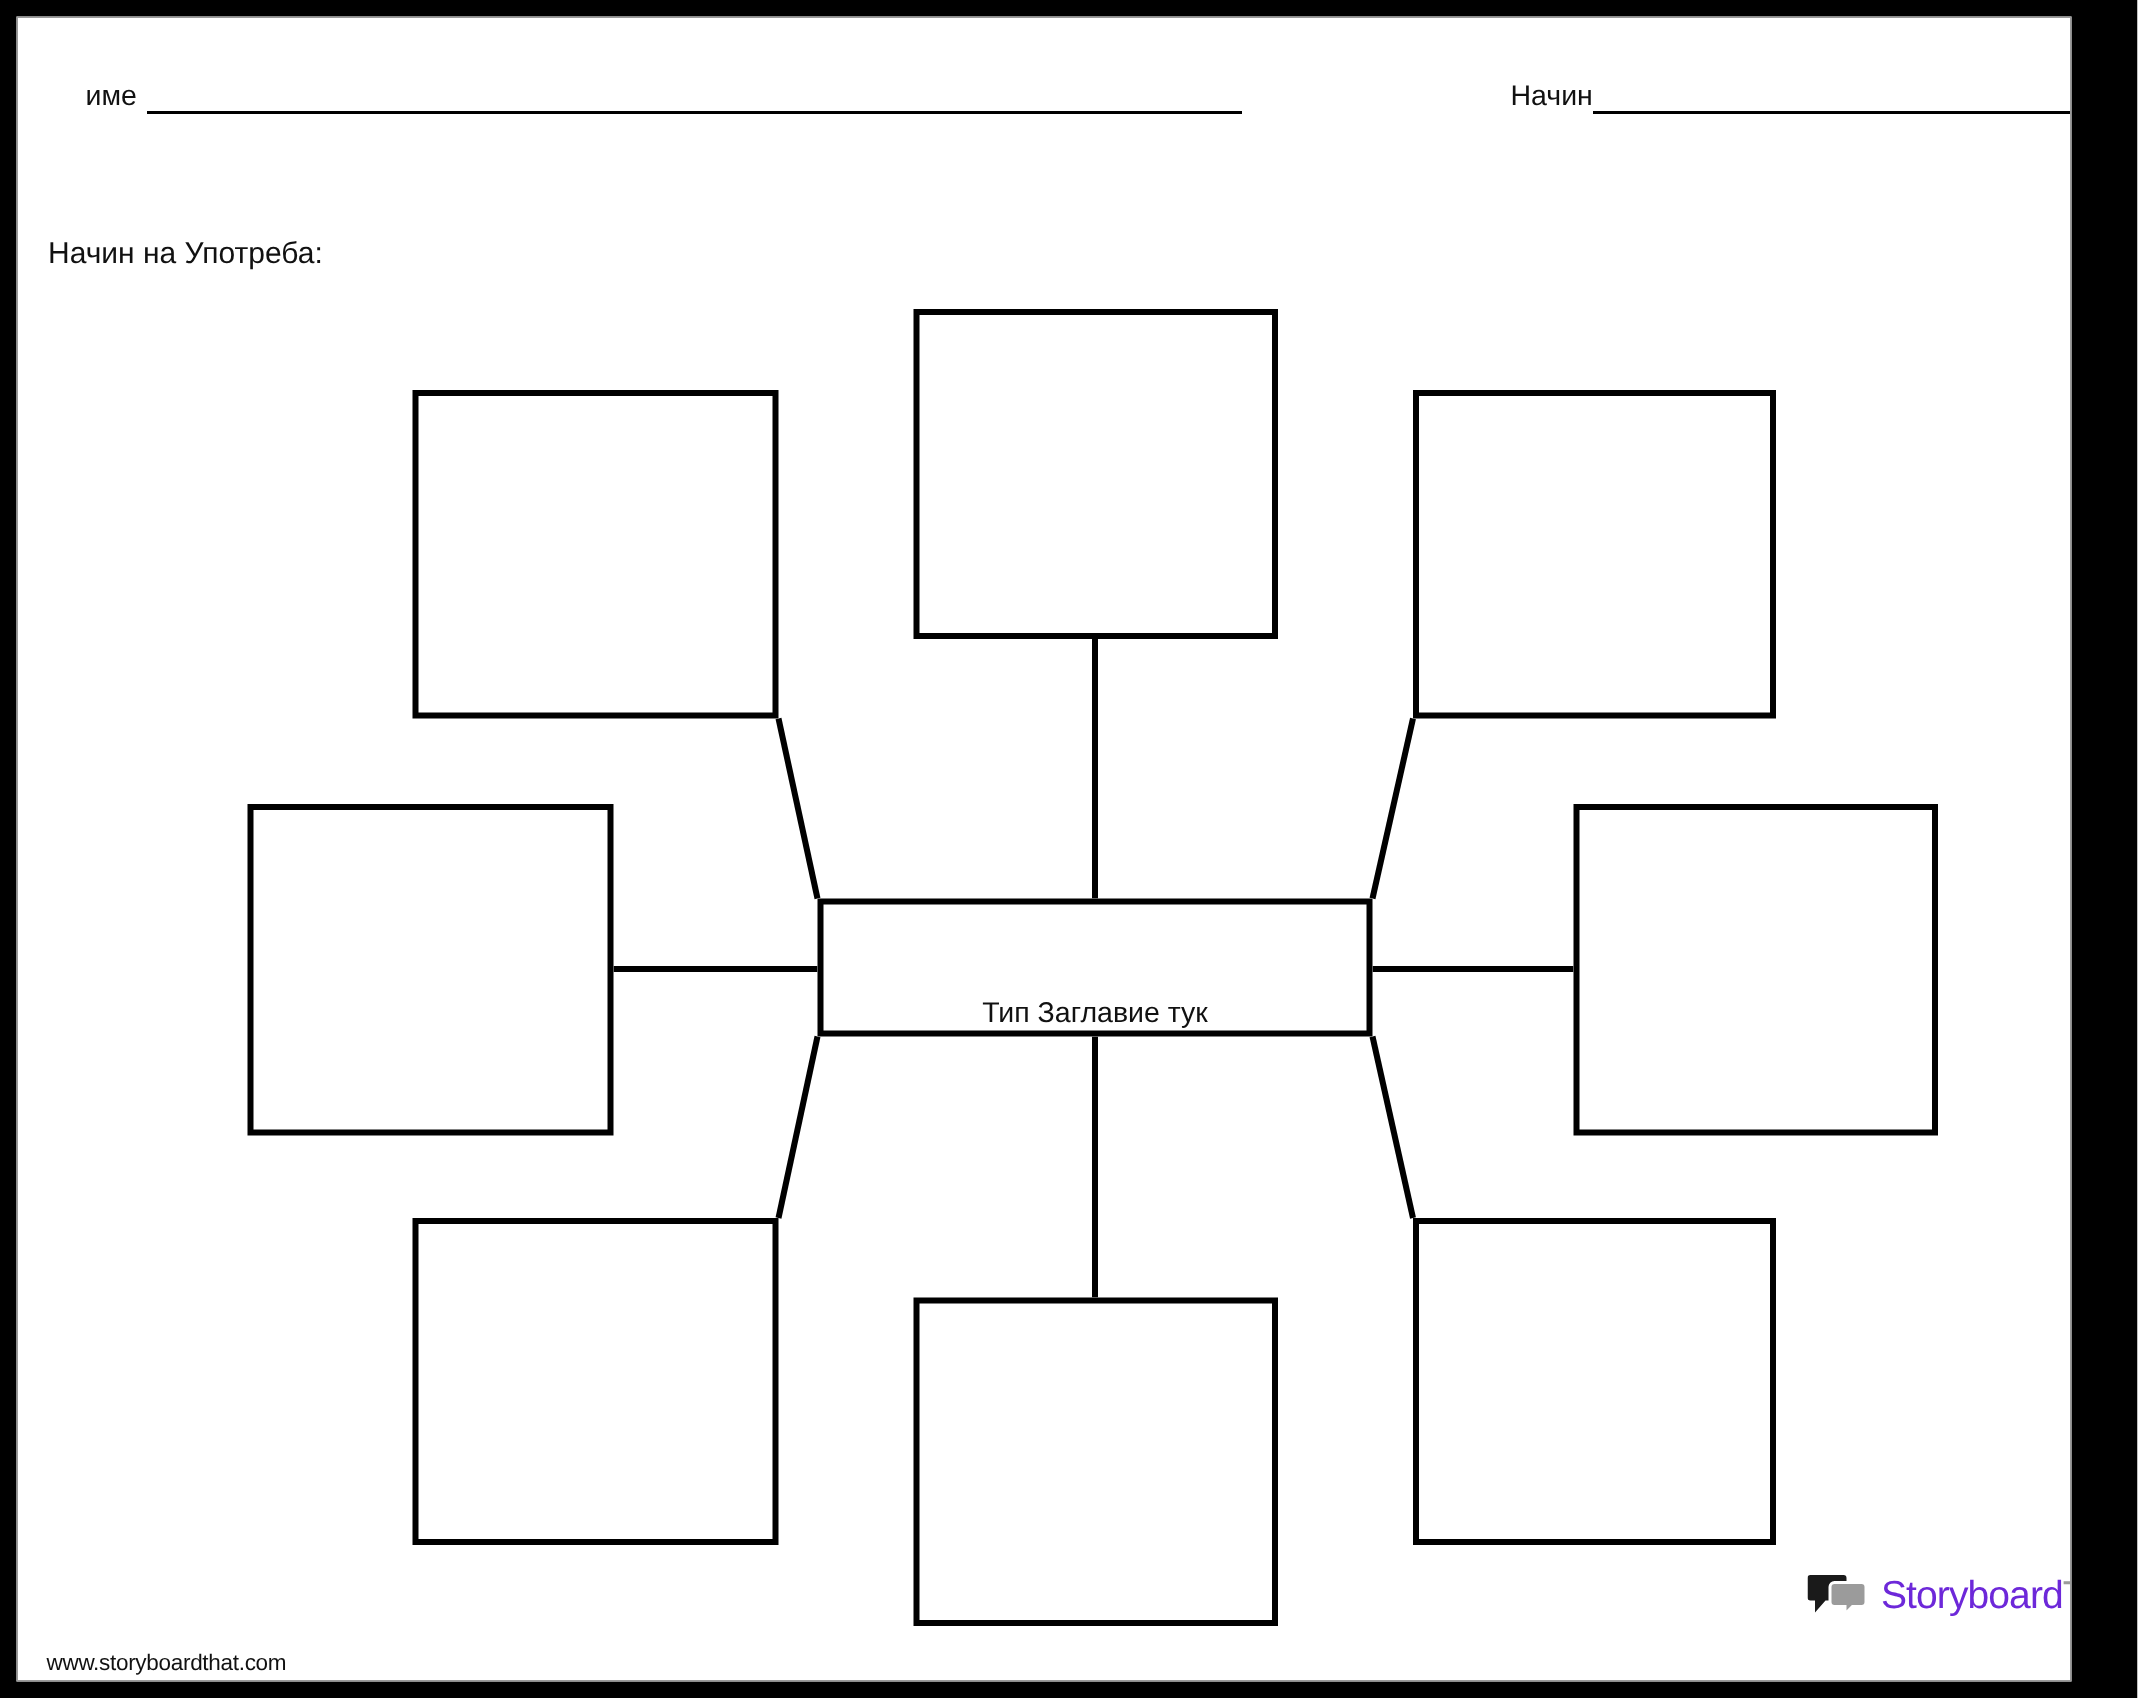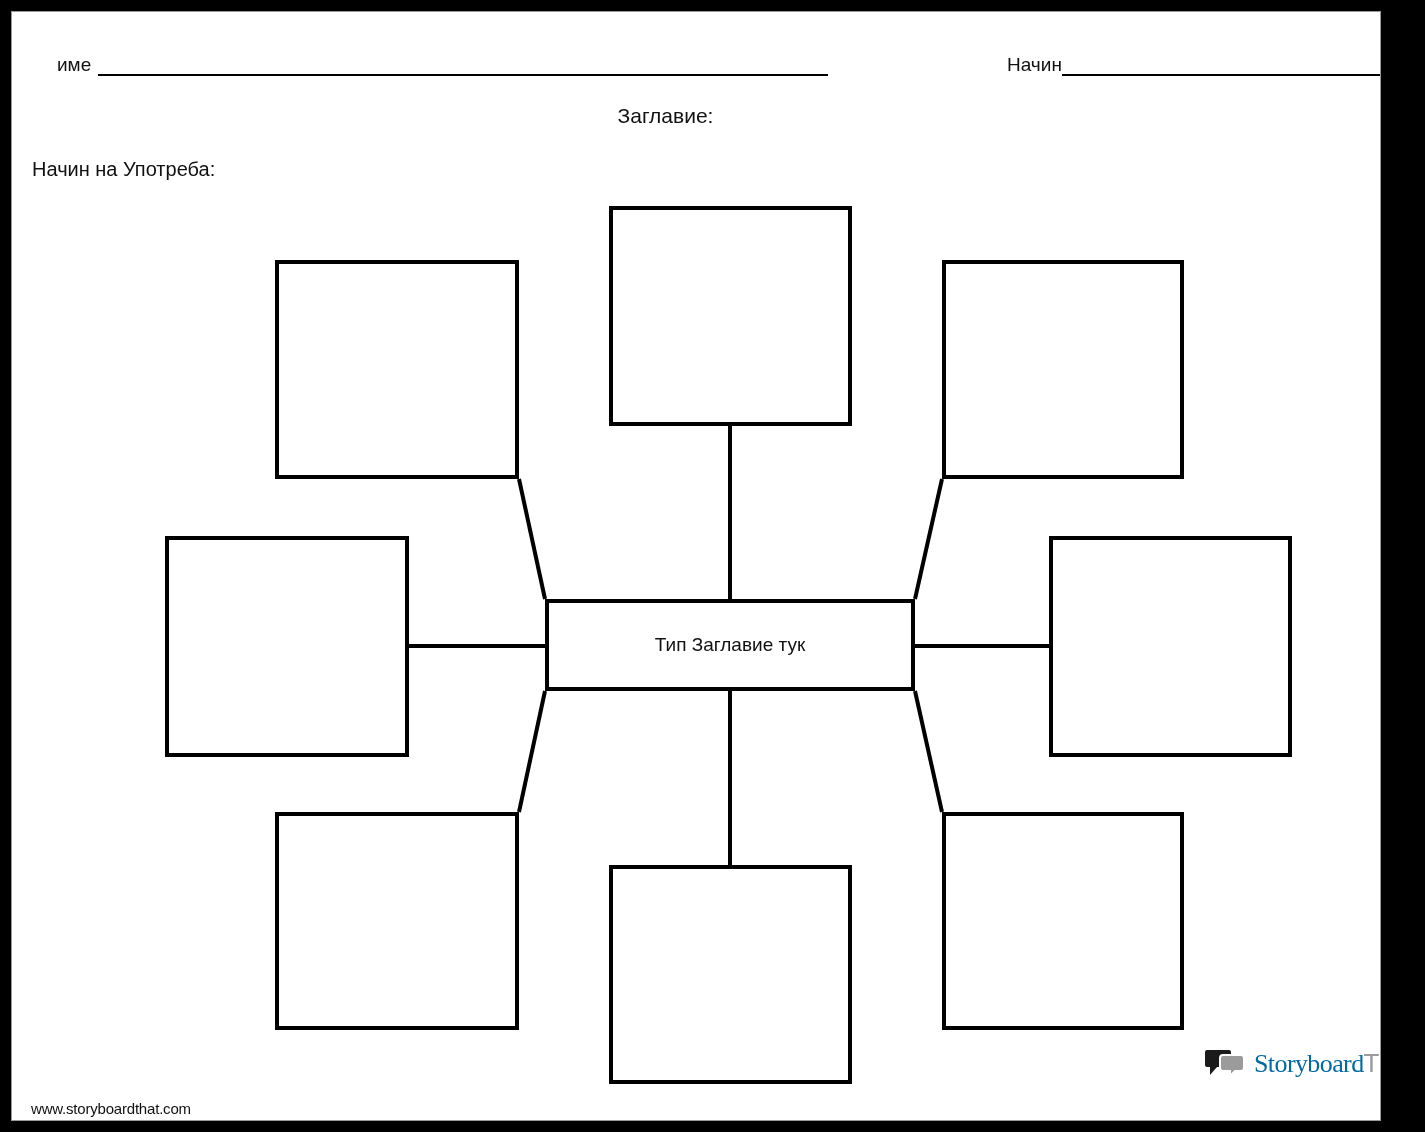--- a/index.html
+++ b/index.html
@@ -76,21 +76,21 @@
     top: 0;
     width: 1403px;
     height: 1110px;
   }
   .node {
     position: absolute;
     box-sizing: border-box;
     border: 4px solid #000000;
     background: #ffffff;
     display: flex;
-    align-items: center;
+    align-items: flex-end;
     justify-content: center;
   }
   .node .node-text {
     font-size: 19px;
     color: #111111;
     text-align: center;
     padding: 0 8px;
   }
   #node-center { background: #ffffff; }
 
@@ -112,38 +112,35 @@
     align-items: center;
     gap: 9px;
   }
   #brand-mark { display: block; }
   #brand-word {
     font-size: 26px;
     letter-spacing: -0.6px;
     line-height: 1;
     white-space: nowrap;
   }
-  #brand-word .b1 { color: #0369a1; font-family: Liberation Serif, serif; }
+  #brand-word .b1 { color: #6d28d9; }
   #brand-word .b2 { color: #9b9b9b; }
 </style>
 </head>
 <body>
 
 <div id="page">
   <div id="sheet">
 
     <div class="hdr-label" id="name-label">име</div>
     <div class="hdr-rule" id="name-rule"></div>
 
     <div class="hdr-label" id="date-label">Начин</div>
     <div class="hdr-rule" id="date-rule"></div>
 
-    <div id="title-line">
-      <span class="inner">Заглавие:</span>
-    </div>
 
     <div id="directions">Начин на Употреба:</div>
 
     <svg id="diagram" viewBox="0 0 1403 1110" preserveAspectRatio="none" aria-hidden="true">
       <g stroke="#000000" stroke-width="4" fill="none" stroke-linecap="butt">
 
         <line x1="507" y1="467" x2="533" y2="587"></line>
 
         <line x1="718" y1="414" x2="718" y2="587"></line>
 

